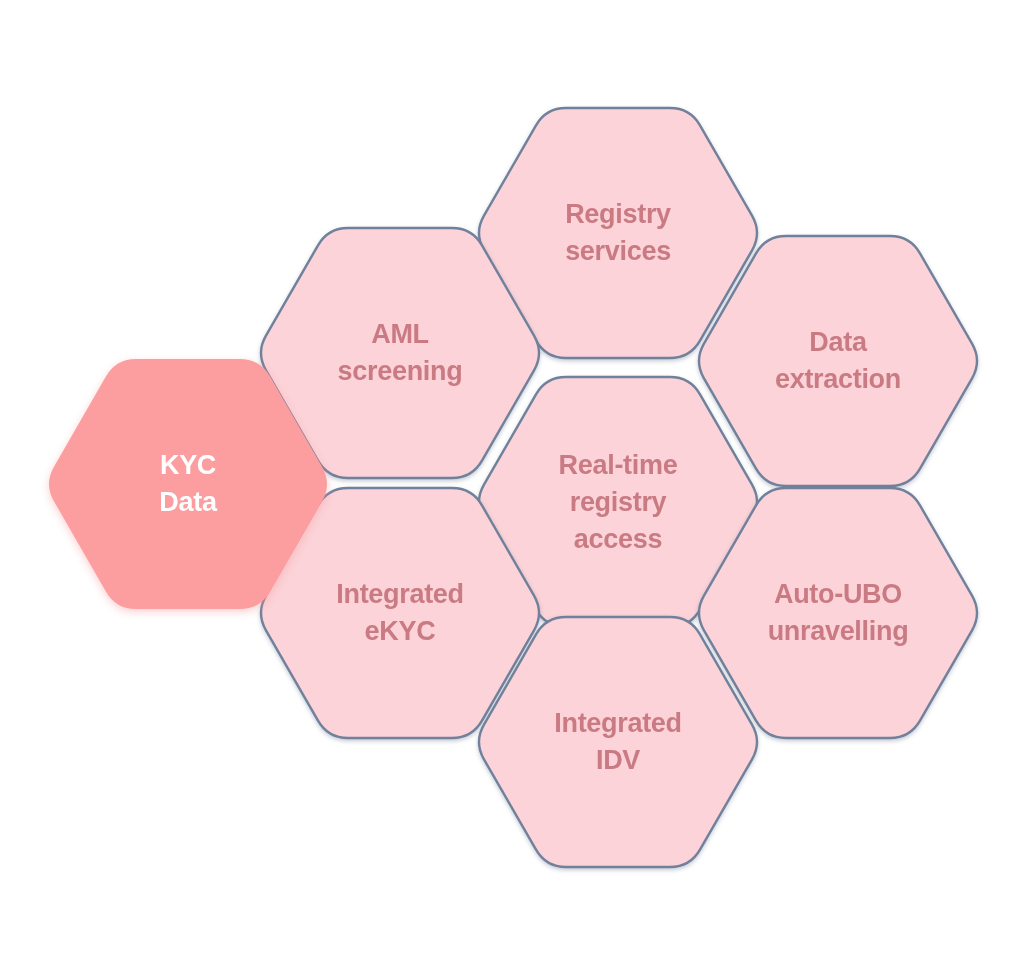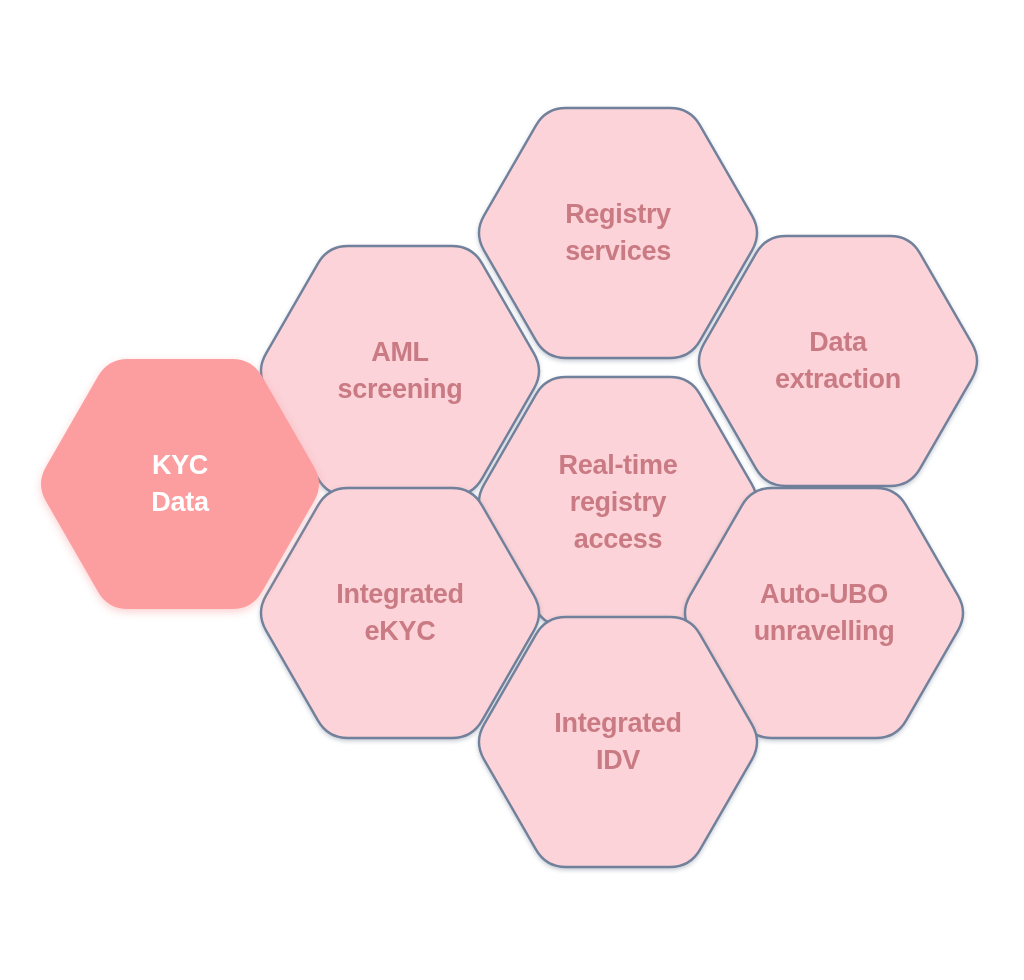--- a/index.html
+++ b/index.html
@@ -24,21 +24,21 @@
 <div class="diagram">
 
   <div class="hex tile" style="left: 474px; top: 108px;">
     <svg class="hex-shape" viewBox="-6 -6 300 262" width="300" height="262">
         <path d="M9.98,107.67 L62.02,17.33 Q72.00,0.00 92.00,0.00 L196.00,0.00 Q216.00,0.00 225.98,17.33 L278.02,107.67 Q288.00,125.00 278.02,142.33 L225.98,232.67 Q216.00,250.00 196.00,250.00 L92.00,250.00 Q72.00,250.00 62.02,232.67 L9.98,142.33 Q0.00,125.00 9.98,107.67 Z" fill="#FBD3D8" stroke="#71809B" stroke-width="2.4" stroke-linejoin="round"></path>
       </svg>
     <div class="hex-label">Registry
 services</div>
   </div>
 
-  <div class="hex tile" style="left: 256px; top: 246px;">
+  <div class="hex tile" style="left: 256px; top: 228px;">
     <svg class="hex-shape" viewBox="-6 -6 300 262" width="300" height="262">
         <path d="M9.98,107.67 L62.02,17.33 Q72.00,0.00 92.00,0.00 L196.00,0.00 Q216.00,0.00 225.98,17.33 L278.02,107.67 Q288.00,125.00 278.02,142.33 L225.98,232.67 Q216.00,250.00 196.00,250.00 L92.00,250.00 Q72.00,250.00 62.02,232.67 L9.98,142.33 Q0.00,125.00 9.98,107.67 Z" fill="#FBD3D8" stroke="#71809B" stroke-width="2.4" stroke-linejoin="round"></path>
       </svg>
     <div class="hex-label">AML
 screening</div>
   </div>
 
   <div class="hex tile" style="left: 694px; top: 236px;">
     <svg class="hex-shape" viewBox="-6 -6 300 262" width="300" height="262">
         <path d="M9.98,107.67 L62.02,17.33 Q72.00,0.00 92.00,0.00 L196.00,0.00 Q216.00,0.00 225.98,17.33 L278.02,107.67 Q288.00,125.00 278.02,142.33 L225.98,232.67 Q216.00,250.00 196.00,250.00 L92.00,250.00 Q72.00,250.00 62.02,232.67 L9.98,142.33 Q0.00,125.00 9.98,107.67 Z" fill="#FBD3D8" stroke="#71809B" stroke-width="2.4" stroke-linejoin="round"></path>
@@ -57,37 +57,37 @@
   </div>
 
   <div class="hex tile" style="left: 256px; top: 488px;">
     <svg class="hex-shape" viewBox="-6 -6 300 262" width="300" height="262">
         <path d="M9.98,107.67 L62.02,17.33 Q72.00,0.00 92.00,0.00 L196.00,0.00 Q216.00,0.00 225.98,17.33 L278.02,107.67 Q288.00,125.00 278.02,142.33 L225.98,232.67 Q216.00,250.00 196.00,250.00 L92.00,250.00 Q72.00,250.00 62.02,232.67 L9.98,142.33 Q0.00,125.00 9.98,107.67 Z" fill="#FBD3D8" stroke="#71809B" stroke-width="2.4" stroke-linejoin="round"></path>
       </svg>
     <div class="hex-label">Integrated
 eKYC</div>
   </div>
 
-  <div class="hex tile" style="left: 680px; top: 488px;">
+  <div class="hex tile" style="left: 694px; top: 488px;">
     <svg class="hex-shape" viewBox="-6 -6 300 262" width="300" height="262">
         <path d="M9.98,107.67 L62.02,17.33 Q72.00,0.00 92.00,0.00 L196.00,0.00 Q216.00,0.00 225.98,17.33 L278.02,107.67 Q288.00,125.00 278.02,142.33 L225.98,232.67 Q216.00,250.00 196.00,250.00 L92.00,250.00 Q72.00,250.00 62.02,232.67 L9.98,142.33 Q0.00,125.00 9.98,107.67 Z" fill="#FBD3D8" stroke="#71809B" stroke-width="2.4" stroke-linejoin="round"></path>
       </svg>
     <div class="hex-label">Auto-UBO
 unravelling</div>
   </div>
 
   <div class="hex tile" style="left: 474px; top: 617px;">
     <svg class="hex-shape" viewBox="-6 -6 300 262" width="300" height="262">
         <path d="M9.98,107.67 L62.02,17.33 Q72.00,0.00 92.00,0.00 L196.00,0.00 Q216.00,0.00 225.98,17.33 L278.02,107.67 Q288.00,125.00 278.02,142.33 L225.98,232.67 Q216.00,250.00 196.00,250.00 L92.00,250.00 Q72.00,250.00 62.02,232.67 L9.98,142.33 Q0.00,125.00 9.98,107.67 Z" fill="#FBD3D8" stroke="#71809B" stroke-width="2.4" stroke-linejoin="round"></path>
       </svg>
     <div class="hex-label">Integrated
 IDV</div>
   </div>
 
-  <div class="hex highlight" style="left: 36px; top: 359px;">
+  <div class="hex highlight" style="left: 44px; top: 359px;">
     <svg class="hex-shape" viewBox="-6 -6 300 262" width="300" height="262">
         <path d="M9.98,107.67 L62.02,17.33 Q72.00,0.00 92.00,0.00 L196.00,0.00 Q216.00,0.00 225.98,17.33 L278.02,107.67 Q288.00,125.00 278.02,142.33 L225.98,232.67 Q216.00,250.00 196.00,250.00 L92.00,250.00 Q72.00,250.00 62.02,232.67 L9.98,142.33 Q0.00,125.00 9.98,107.67 Z" fill="#FC9EA0" stroke="none"></path>
       </svg>
     <div class="hex-label">KYC
 Data</div>
   </div>
 
 </div>
 
 </body></html>

